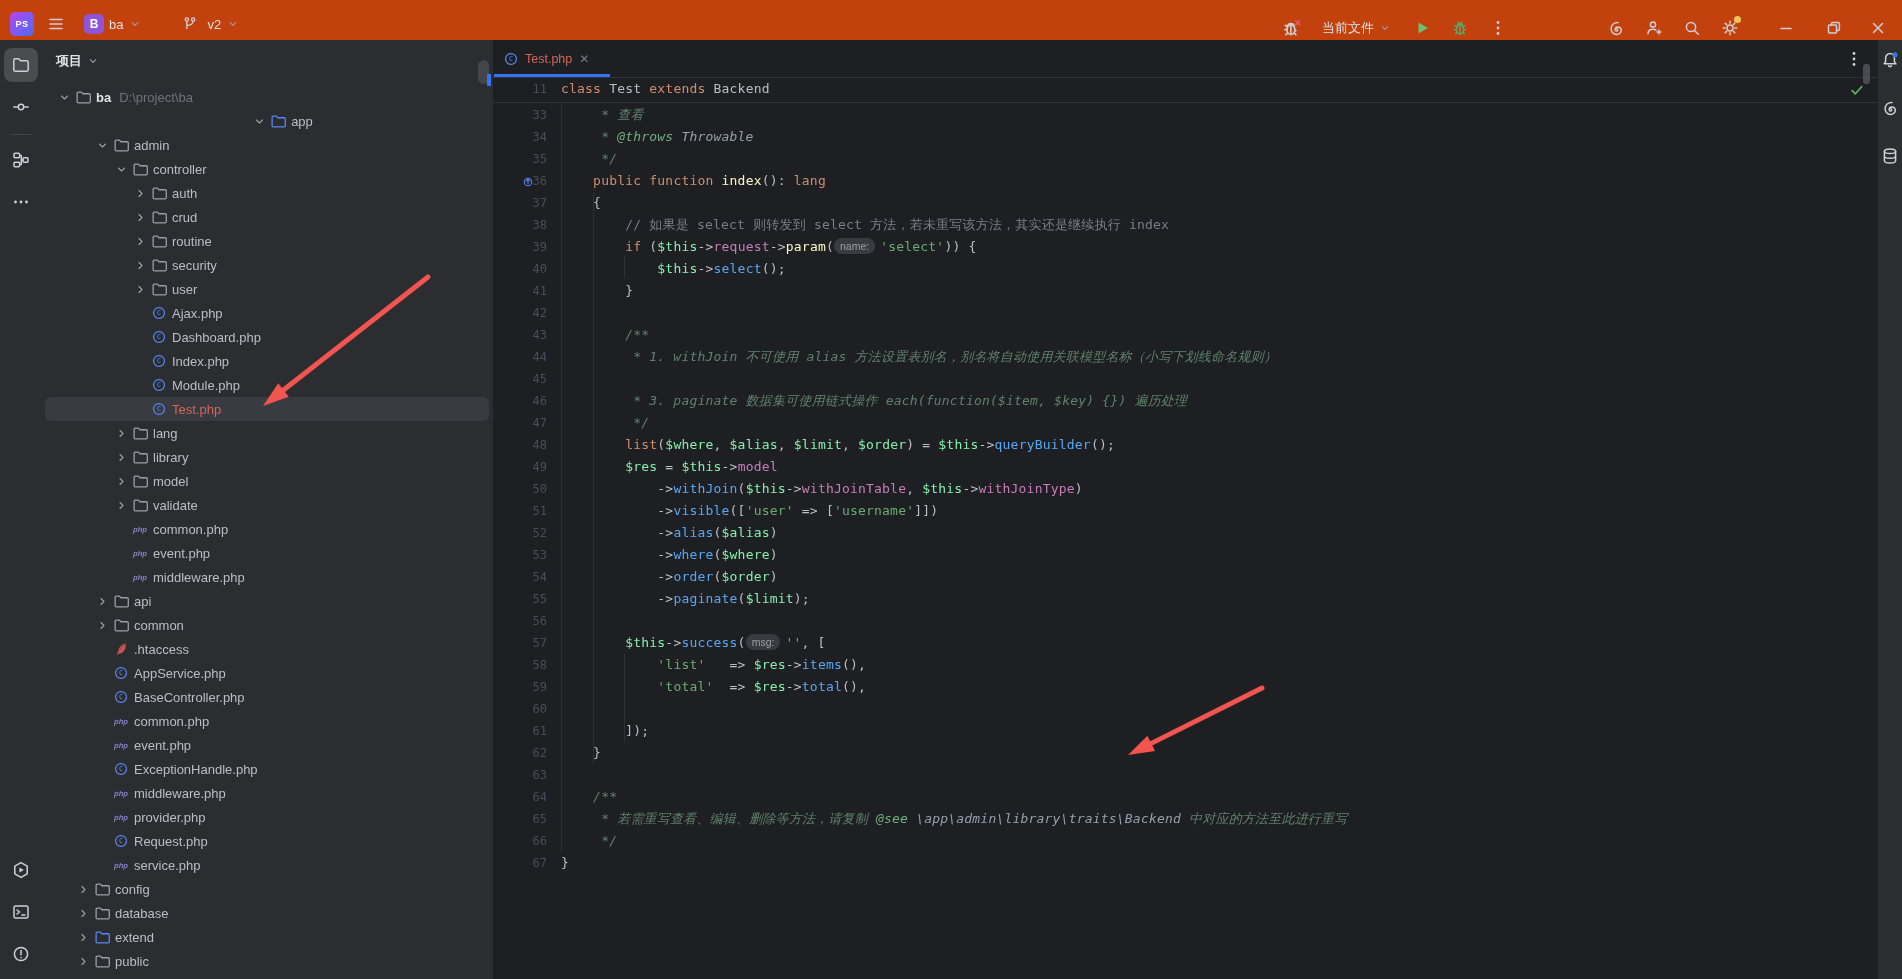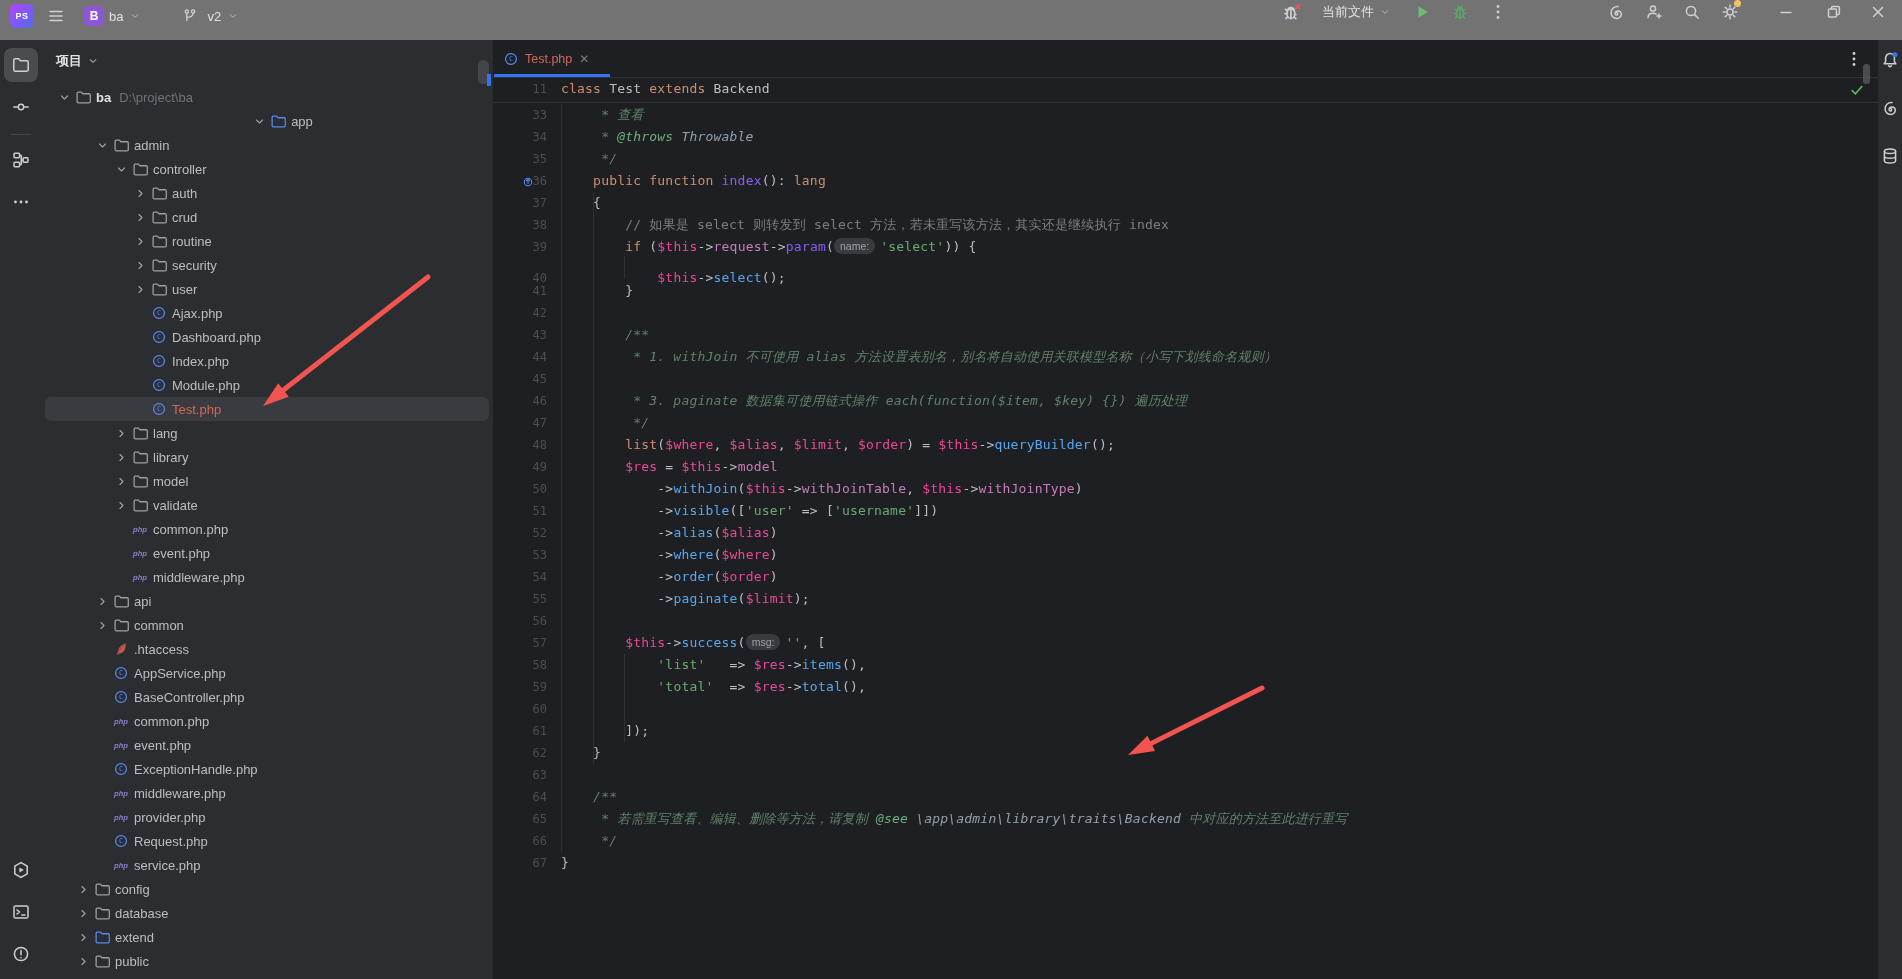--- a/index.html
+++ b/index.html
@@ -1,20 +1,20 @@
 <!DOCTYPE html>
 <html><head>
 <meta charset="utf-8">
 <style>
   html,body{margin:0;padding:0;background:#101114;}
   #app{position:relative;width:1902px;height:979px;background:#1E1F22;overflow:hidden;
        font-family:"Liberation Sans",sans-serif;color:#BCBEC4;font-size:13px;-webkit-font-smoothing:antialiased;}
   .abs{position:absolute;}
   
-  #titlebar{left:0;top:0;width:1902px;height:40px;background:#737373;display:flex;align-items:flex-start;}
+  #titlebar{left:0;top:0;width:1902px;height:40px;background:#c2410c;display:flex;align-items:flex-end;}
   .tb-left{display:flex;align-items:center;gap:10px;padding-left:10px;}
   #ps-logo{width:24px;height:24px;border-radius:5px;background:linear-gradient(135deg,#B345F1 0%,#765CF5 60%,#4A6EE0 100%);
            display:flex;align-items:center;justify-content:center;font-weight:bold;font-size:9px;color:#fff;letter-spacing:.5px;}
   .tb-btn{display:flex;align-items:center;gap:5px;padding:4px 6px;border-radius:6px;color:#DFE1E5;}
   .badge-b{width:20px;height:20px;border-radius:5px;background:#8E55D9;color:#fff;font-weight:bold;font-size:12px;
            display:flex;align-items:center;justify-content:center;}
   .tb-right{margin-left:auto;display:flex;align-items:center;gap:14px;padding-right:12px;}
   .ico{display:inline-flex;align-items:center;justify-content:center;width:24px;height:24px;}
   .gear-wrap{position:relative;}
   .gear-dot{position:absolute;right:1px;top:0;width:7px;height:7px;border-radius:50%;background:#F2C55C;}
@@ -50,22 +50,22 @@
   #tab-kebab{position:absolute;right:12px;top:7px;}
   
   #sticky{position:absolute;left:0;top:38px;width:1385px;height:24px;background:#1E1F22;border-bottom:1px solid #303236;}
   
   .gut{position:absolute;left:0;width:54px;text-align:right;color:#494E57;
        font-family:"DejaVu Sans Mono","Liberation Mono",monospace;font-size:12px;line-height:22px;}
   .gut span{display:inline-block;width:24px;text-align:right;}
   .code-line{position:absolute;left:0;width:1385px;height:22px;}
   .code-text{position:absolute;left:68px;top:0;white-space:pre;
        font-family:"DejaVu Sans Mono","Liberation Mono",monospace;font-size:13px;letter-spacing:.2px;line-height:22px;}
-  .tok-kw{color:#CF8E6D;} .tok-txt{color:#BCBEC4;} .tok-var{color:#ec4899;} .tok-fld{color:#C77DBB;}
-  .tok-mth{color:#56A8F5;} .tok-fn{color:#8b5cf6;} .tok-str{color:#6AAB73;}
+  .tok-kw{color:#CF8E6D;} .tok-txt{color:#BCBEC4;} .tok-var{color:#86efac;} .tok-fld{color:#C77DBB;}
+  .tok-mth{color:#56A8F5;} .tok-fn{color:#fef9c3;} .tok-str{color:#6AAB73;}
   .tok-cmt{color:#7A7E85;} .tok-doc{color:#5F826B;font-style:italic;}
   .tok-doctag{color:#6FAF7D;font-style:italic;} .tok-docval{color:#93A1AD;font-style:italic;}
   .tok-hint{display:inline-block;background:#393B40;color:#9DA0A8;border-radius:9px;padding:0 6px;margin-right:5px;
             font-size:10.5px;line-height:16px;vertical-align:1px;font-family:"Liberation Sans",sans-serif;letter-spacing:0;}
   .guide{position:absolute;width:1px;background:#2E3135;}
   .ovr-ico{position:absolute;left:28px;top:4px;width:14px;height:14px;}
   #insp-check{position:absolute;right:12px;top:41px;width:18px;height:18px;}
   #ed-scroll-thumb{position:absolute;right:8px;top:24px;width:7px;height:20px;border-radius:3px;background:#55585E;opacity:.8;}
   
   #stripe{left:1878px;top:40px;width:24px;height:939px;background:#2B2D30;display:flex;flex-direction:column;align-items:center;gap:24px;padding-top:8px;box-sizing:border-box;}
@@ -780,21 +780,21 @@
           <div class="code-text"><span class="tok-txt">    {</span></div>
         </div>
         <div class="code-line" style="top: 174px;">
           <div class="gut"><span>38</span></div>
           <div class="code-text"><span class="tok-cmt">        // 如果是 select 则转发到 select 方法，若未重写该方法，其实还是继续执行 index</span></div>
         </div>
         <div class="code-line" style="top: 196px;">
           <div class="gut"><span>39</span></div>
           <div class="code-text"><span class="tok-txt">        </span><span class="tok-kw">if</span><span class="tok-txt"> (</span><span class="tok-var">$this</span><span class="tok-txt">-&gt;</span><span class="tok-fld">request</span><span class="tok-txt">-&gt;</span><span class="tok-fn">param</span><span class="tok-txt">(</span><span class="tok-hint">name:</span><span class="tok-str">'select'</span><span class="tok-txt">)) {</span></div>
         </div>
-        <div class="code-line" style="top: 227px;">
+        <div class="code-line" style="top: 218px;">
           <div class="gut"><span>40</span></div>
           <div class="code-text"><span class="tok-txt">            </span><span class="tok-var">$this</span><span class="tok-txt">-&gt;</span><span class="tok-mth">select</span><span class="tok-txt">();</span></div>
         </div>
         <div class="code-line" style="top: 240px;">
           <div class="gut"><span>41</span></div>
           <div class="code-text"><span class="tok-txt">        }</span></div>
         </div>
         <div class="code-line" style="top: 262px;">
           <div class="gut"><span>42</span></div>
           <div class="code-text"></div>

